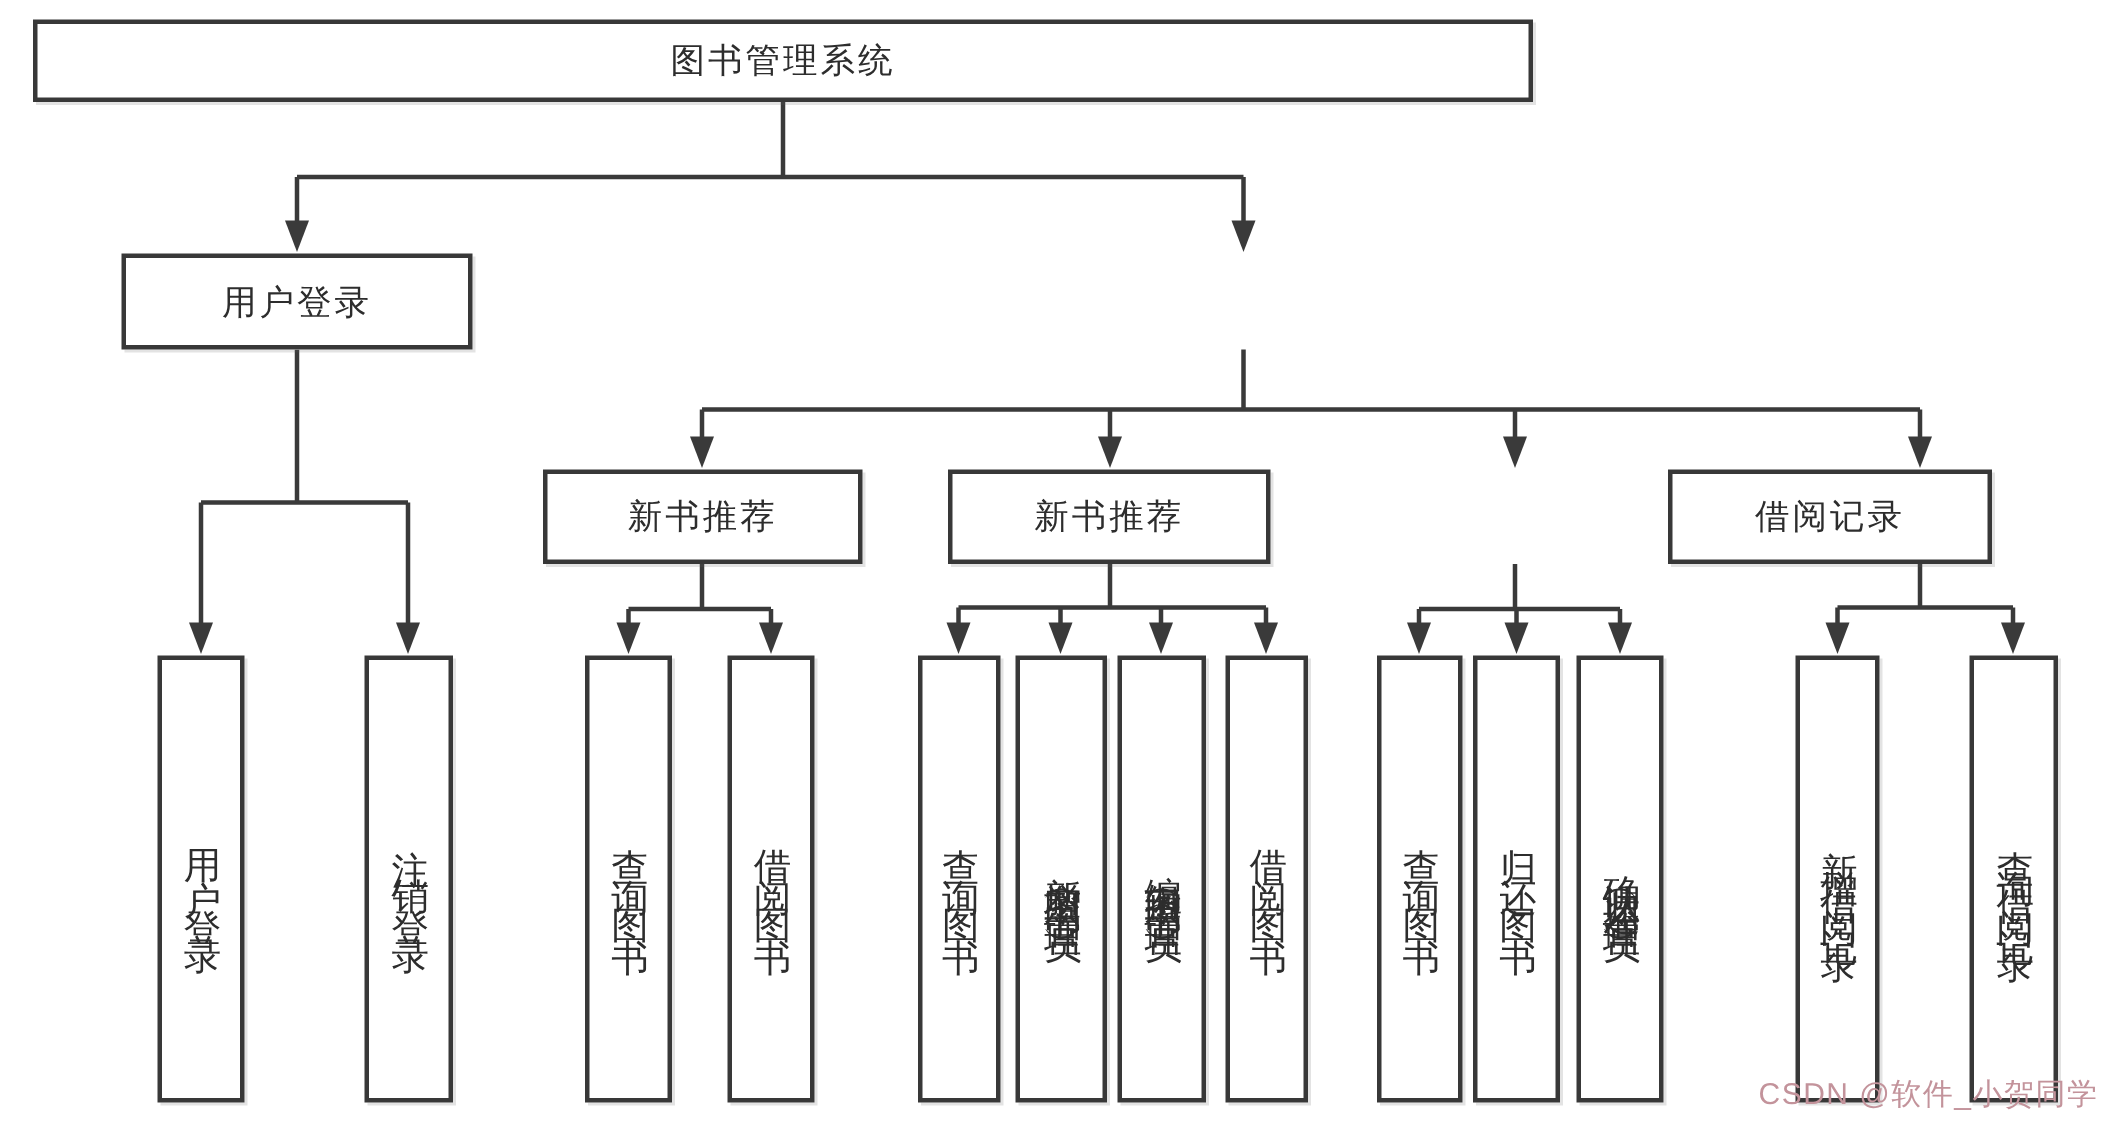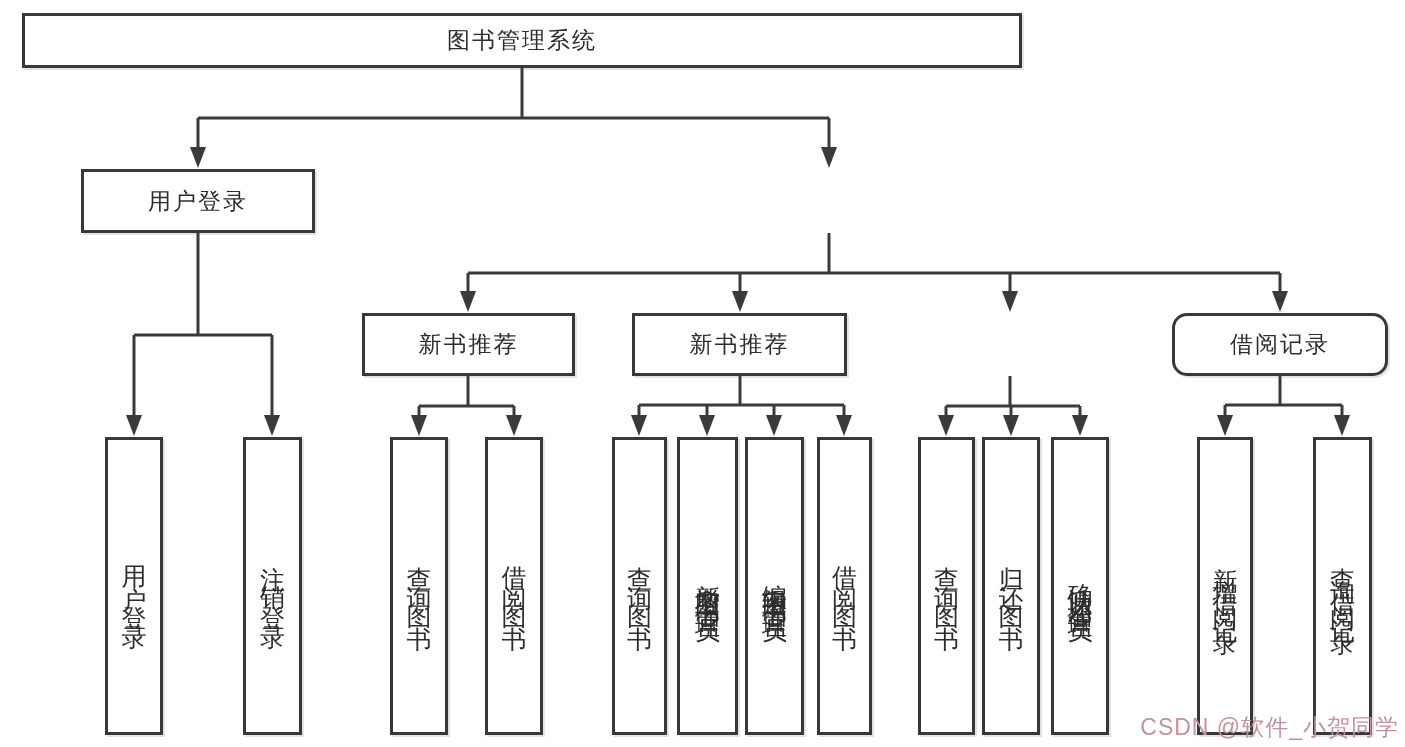--- a/index.html
+++ b/index.html
@@ -42,21 +42,21 @@
   }
   .sp4 { letter-spacing: 20px; }
   .sp6 { letter-spacing: 13px; }
   .sp9 { letter-spacing: 5px; }
   .line { stroke: #3a3a3a; stroke-width: 3; fill: none; }
   .arrow { fill: #3a3a3a; stroke: none; }
   #watermark {
     position: absolute;
     right: 6px;
     bottom: 4px;
-    font-size: 23px;
+    font-size: 20px;
     color: #c3939b;
     letter-spacing: 1px;
     white-space: nowrap;
   }
 </style>
 </head>
 <body>
 
 <div id="canvas">
 
@@ -117,21 +117,21 @@
   <div class="box" style="left:81px; top:169px; width:234px; height:64px;">
     <span class="h-label">用户登录</span>
   </div>
 
   <div class="box" style="left:362px; top:313px; width:213px; height:63px;">
     <span class="h-label">新书推荐</span>
   </div>
   <div class="box" style="left:632px; top:313px; width:215px; height:63px;">
     <span class="h-label">新书推荐</span>
   </div>
-  <div class="box" style="left:1172px; top:313px; width:216px; height:63px;border-radius:15px;">
+  <div class="box" style="left:1112px; top:313px; width:216px; height:63px;">
     <span class="h-label">借阅记录</span>
   </div>
 
   <div class="box leaf" style="left:105px; top:437px; width:58px; height:298px;">
     <span class="v-label sp4">用户登录</span>
   </div>
   <div class="box leaf" style="left:243px; top:437px; width:59px; height:298px;">
     <span class="v-label sp4">注销登录</span>
   </div>
 

